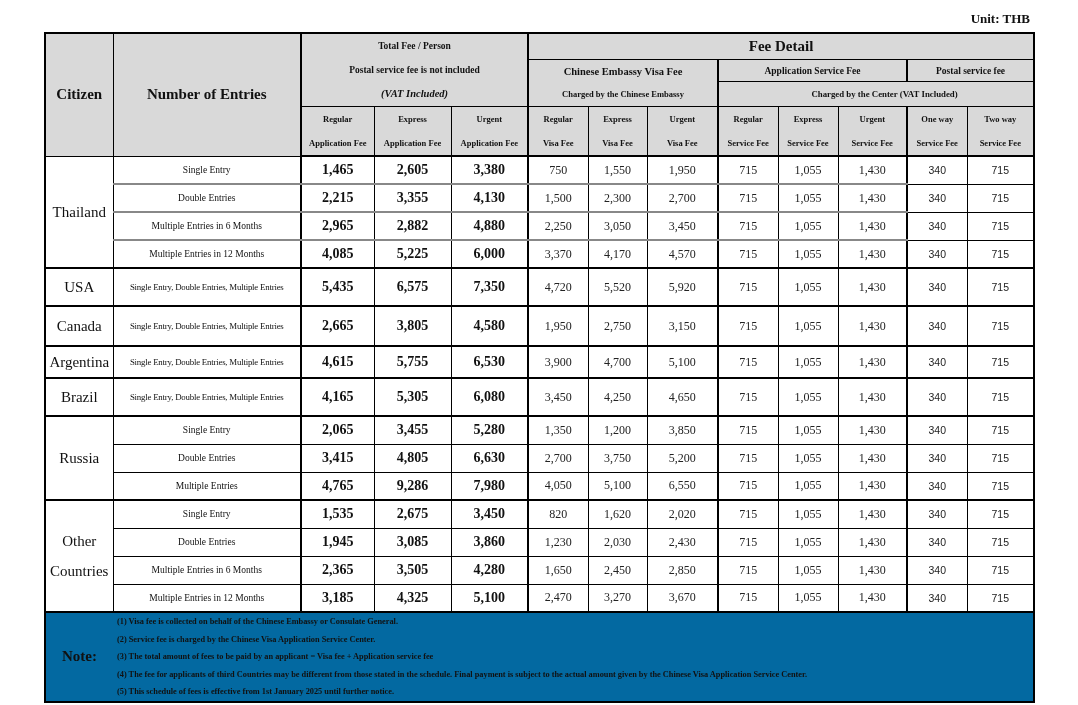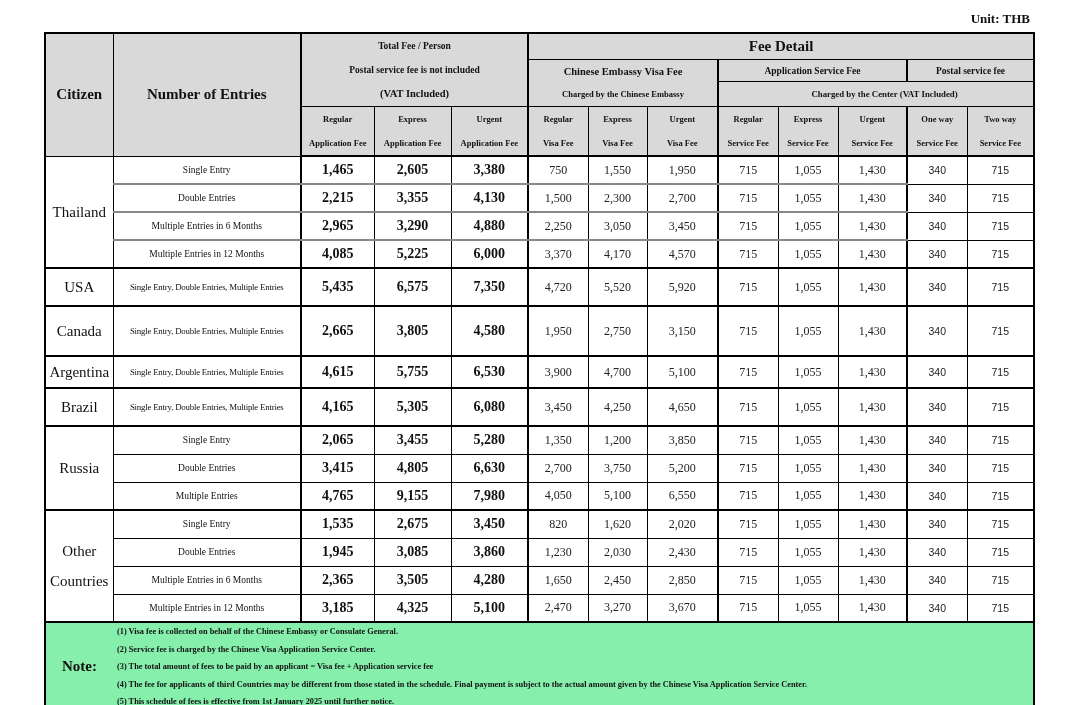--- a/index.html
+++ b/index.html
@@ -17,21 +17,21 @@
   .entry.small { font-size:8.8px; letter-spacing:-0.2px; }
   .total { font-weight:bold; font-size:14px; }
   .detail { font-size:12px; color:#222; }
   .postal { font-family:"Liberation Sans", "DejaVu Sans", sans-serif; font-size:10.5px; color:#222; }
   .thick-l { border-left:2px solid #000 !important; }
   .thick-r { border-right:2px solid #000 !important; }
   .thick-t { border-top:2px solid #000 !important;margin-left:43px; }
   .thick-b { border-bottom:2px solid #000 !important; }
   .gray-b { border-bottom:2px solid #888 !important; }
   .dot-b { border-bottom:1px dotted #555 !important; }
-  .notes-row td { background:#86efac; }
+  .notes-row td { background:#0369a1; }
   .note-label { font-size:15px; font-weight:bold; }
   .note-lines { text-align:left !important; padding-left:4px !important; }
   .note-line { font-size:8.3px; font-weight:bold; line-height:17.6px; white-space:nowrap; }
 </style>
 </head>
 <body>
 
 <div class="title">Schedule of Chinese Visa Application Fees</div>
 <div class="unit">Unit: THB</div>
 
@@ -51,21 +51,21 @@
     <col style="width:60px">
       <col style="width:67px">
   </colgroup>
   <thead id="thead">
     <tr style="height:26px">
       <th class="hdr h-big thick-t thick-l" rowspan="5">Citizen</th>
       <th class="hdr h-big thick-t" rowspan="5">Number of Entries</th>
       <th class="hdr h-mid thick-t thick-l" colspan="3" rowspan="3" style="line-height:24px; font-size:9.5px;">
         <div>Total Fee / Person</div>
         <div>Postal service fee is not included</div>
-        <div style="font-size:10.5px;">(VAT Included)</div>
+        <div style="font-size:10.5px;font-style:italic;">(VAT Included)</div>
       </th>
       <th class="hdr h-big thick-t thick-l thick-r" colspan="8">Fee Detail</th>
     </tr>
     <tr style="height:22px">
       <th class="hdr h-mid thick-l" colspan="3" style="border-bottom:none;">Chinese Embassy Visa Fee</th>
       <th class="hdr h-mid thick-l" colspan="3" style="font-size:9.5px;">Application Service Fee</th>
       <th class="hdr h-mid thick-l thick-r" colspan="2" style="font-size:9.5px;">Postal service fee</th>
     </tr>
     <tr style="height:24px">
       <th class="hdr thick-l" colspan="3" style="border-top:none; font-size:8.5px;">Charged by the Chinese Embassy</th>
@@ -146,21 +146,21 @@
         <td class="detail gray-b">2,700</td>
         <td class="detail thick-l gray-b">715</td>
         <td class="detail gray-b">1,055</td>
         <td class="detail gray-b">1,430</td>
         <td class="postal thick-l dot-b">340</td>
         <td class="postal thick-r dot-b">715</td>
       </tr>
       <tr style="height: 28px;">
         <td class="entry gray-b">Multiple Entries in 6 Months</td>
         <td class="total thick-l gray-b">2,965</td>
-        <td class="total gray-b">3,290</td>
+        <td class="total gray-b">2,882</td>
         <td class="total gray-b">4,880</td>
         <td class="detail thick-l gray-b">2,250</td>
         <td class="detail gray-b">3,050</td>
         <td class="detail gray-b">3,450</td>
         <td class="detail thick-l gray-b">715</td>
         <td class="detail gray-b">1,055</td>
         <td class="detail gray-b">1,430</td>
         <td class="postal thick-l dot-b">340</td>
         <td class="postal thick-r dot-b">715</td>
       </tr>
@@ -188,21 +188,21 @@
         <td class="total thick-b">7,350</td>
         <td class="detail thick-l thick-b">4,720</td>
         <td class="detail thick-b">5,520</td>
         <td class="detail thick-b">5,920</td>
         <td class="detail thick-l thick-b">715</td>
         <td class="detail thick-b">1,055</td>
         <td class="detail thick-b">1,430</td>
         <td class="postal thick-l thick-b">340</td>
         <td class="postal thick-r thick-b">715</td>
       </tr>
-      <tr style="height: 50px; margin-top: 48px;">
+      <tr style="height: 40px; margin-top: 48px;">
         <td class="citizen thick-l thick-b" rowspan="1">
           <div>Canada</div>
         </td>
         <td class="entry small thick-b">Single Entry, Double Entries, Multiple Entries</td>
         <td class="total thick-l thick-b">2,665</td>
         <td class="total thick-b">3,805</td>
         <td class="total thick-b">4,580</td>
         <td class="detail thick-l thick-b">1,950</td>
         <td class="detail thick-b">2,750</td>
         <td class="detail thick-b">3,150</td>
@@ -273,21 +273,21 @@
         <td class="detail">5,200</td>
         <td class="detail thick-l">715</td>
         <td class="detail">1,055</td>
         <td class="detail">1,430</td>
         <td class="postal thick-l dot-b">340</td>
         <td class="postal thick-r dot-b">715</td>
       </tr>
       <tr style="height: 28px;">
         <td class="entry thick-b">Multiple Entries</td>
         <td class="total thick-l thick-b">4,765</td>
-        <td class="total thick-b">9,155</td>
+        <td class="total thick-b">9,286</td>
         <td class="total thick-b">7,980</td>
         <td class="detail thick-l thick-b">4,050</td>
         <td class="detail thick-b">5,100</td>
         <td class="detail thick-b">6,550</td>
         <td class="detail thick-l thick-b">715</td>
         <td class="detail thick-b">1,055</td>
         <td class="detail thick-b">1,430</td>
         <td class="postal thick-l thick-b">340</td>
         <td class="postal thick-r thick-b">715</td>
       </tr>

